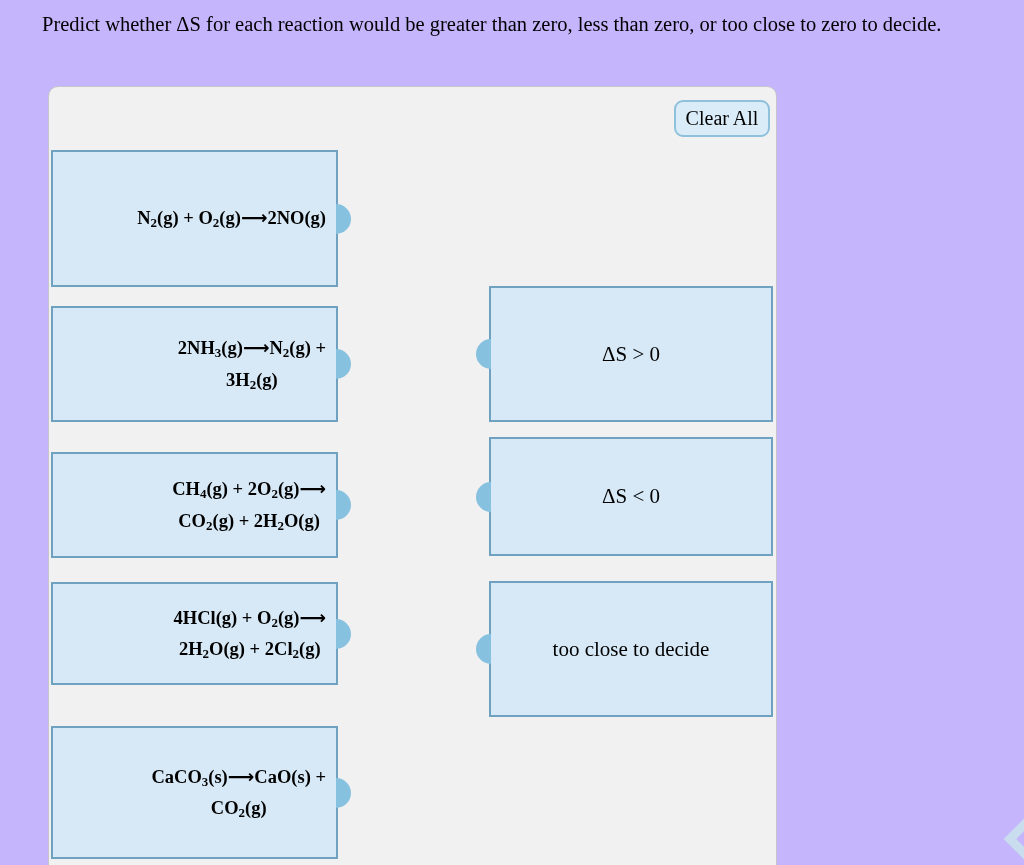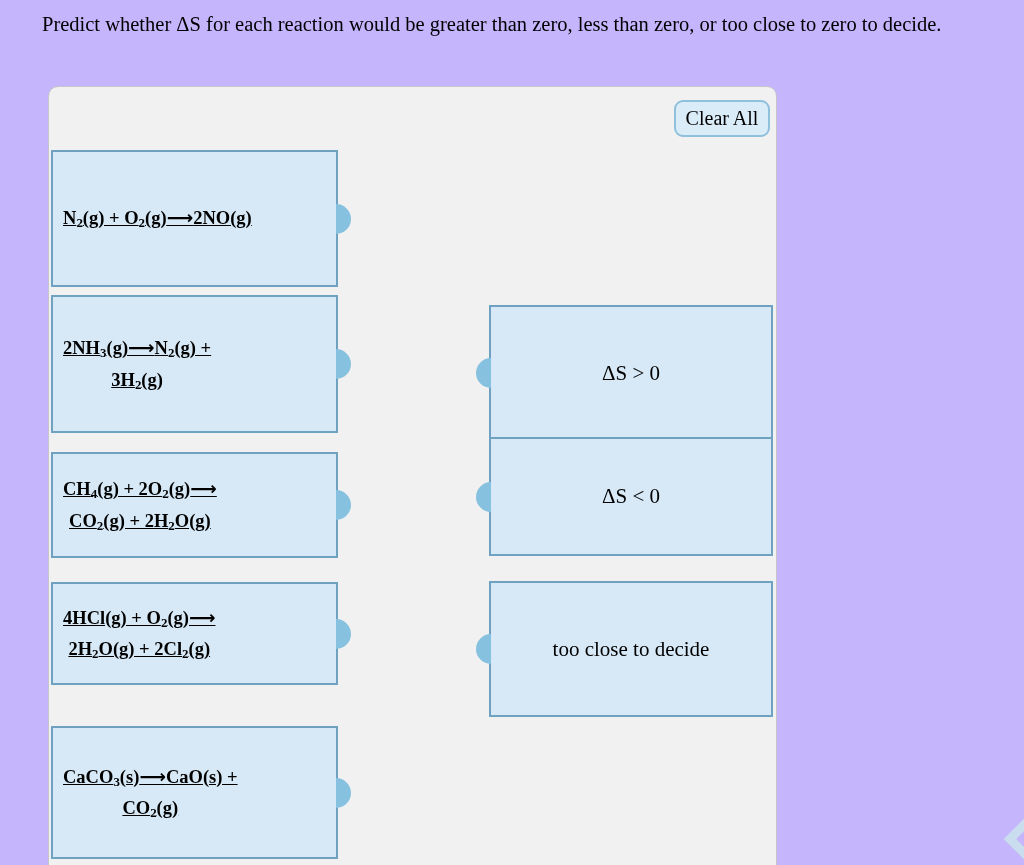--- a/index.html
+++ b/index.html
@@ -11,31 +11,31 @@
 
   .panel{position:absolute;left:48px;top:86px;width:729px;height:832px;
          background:#f1f1f2;border:1px solid #c5c5cb;border-radius:10px;box-sizing:border-box;}
 
   .clear-all{position:absolute;top:13px;right:6px;min-width:96px;height:37px;
              background:#daecf8;border:2px solid #8fc0dc;border-radius:9px;
              font-family:inherit;font-size:20px;color:#000;padding:0 4px;cursor:pointer;}
 
   .card{position:absolute;left:2px;width:287px;box-sizing:border-box;
         background:#d7e9f6;border:2px solid #6fa1c1;
-        display:flex;align-items:center;justify-content:flex-start;text-decoration:underline;}
+        display:flex;align-items:center;justify-content:flex-end;}
   .c0{top:63px;height:137px}
-  .c1{top:208px;height:138px}
+  .c1{top:219px;height:116px}
   .c2{top:365px;height:106px}
   .c3{top:495px;height:103px}
   .c4{top:639px;height:133px}
 
   .answer{position:absolute;left:440px;width:284px;box-sizing:border-box;
           background:#d7e9f6;border:2px solid #6fa1c1;
           display:flex;align-items:center;justify-content:center;font-size:21px;}
-  .a0{top:218px;height:136px}
+  .a0{top:199px;height:136px}
   .a1{top:350px;height:119px}
   .a2{top:494px;height:136px}
 
   .tab-r{position:absolute;right:-15px;top:50%;margin-top:-15px;width:15px;height:30px;
          background:#86c1e0;border-radius:0 15px 15px 0;}
   .tab-l{position:absolute;left:-15px;top:50%;margin-top:-15px;width:15px;height:30px;
          background:#86c1e0;border-radius:15px 0 0 15px;}
 
   .formula{font-weight:bold;font-size:18.5px;text-align:center;line-height:1.7;padding:0 10px;}
   .formula sub{font-size:0.7em;line-height:0;vertical-align:-0.25em;font-weight:inherit;}

